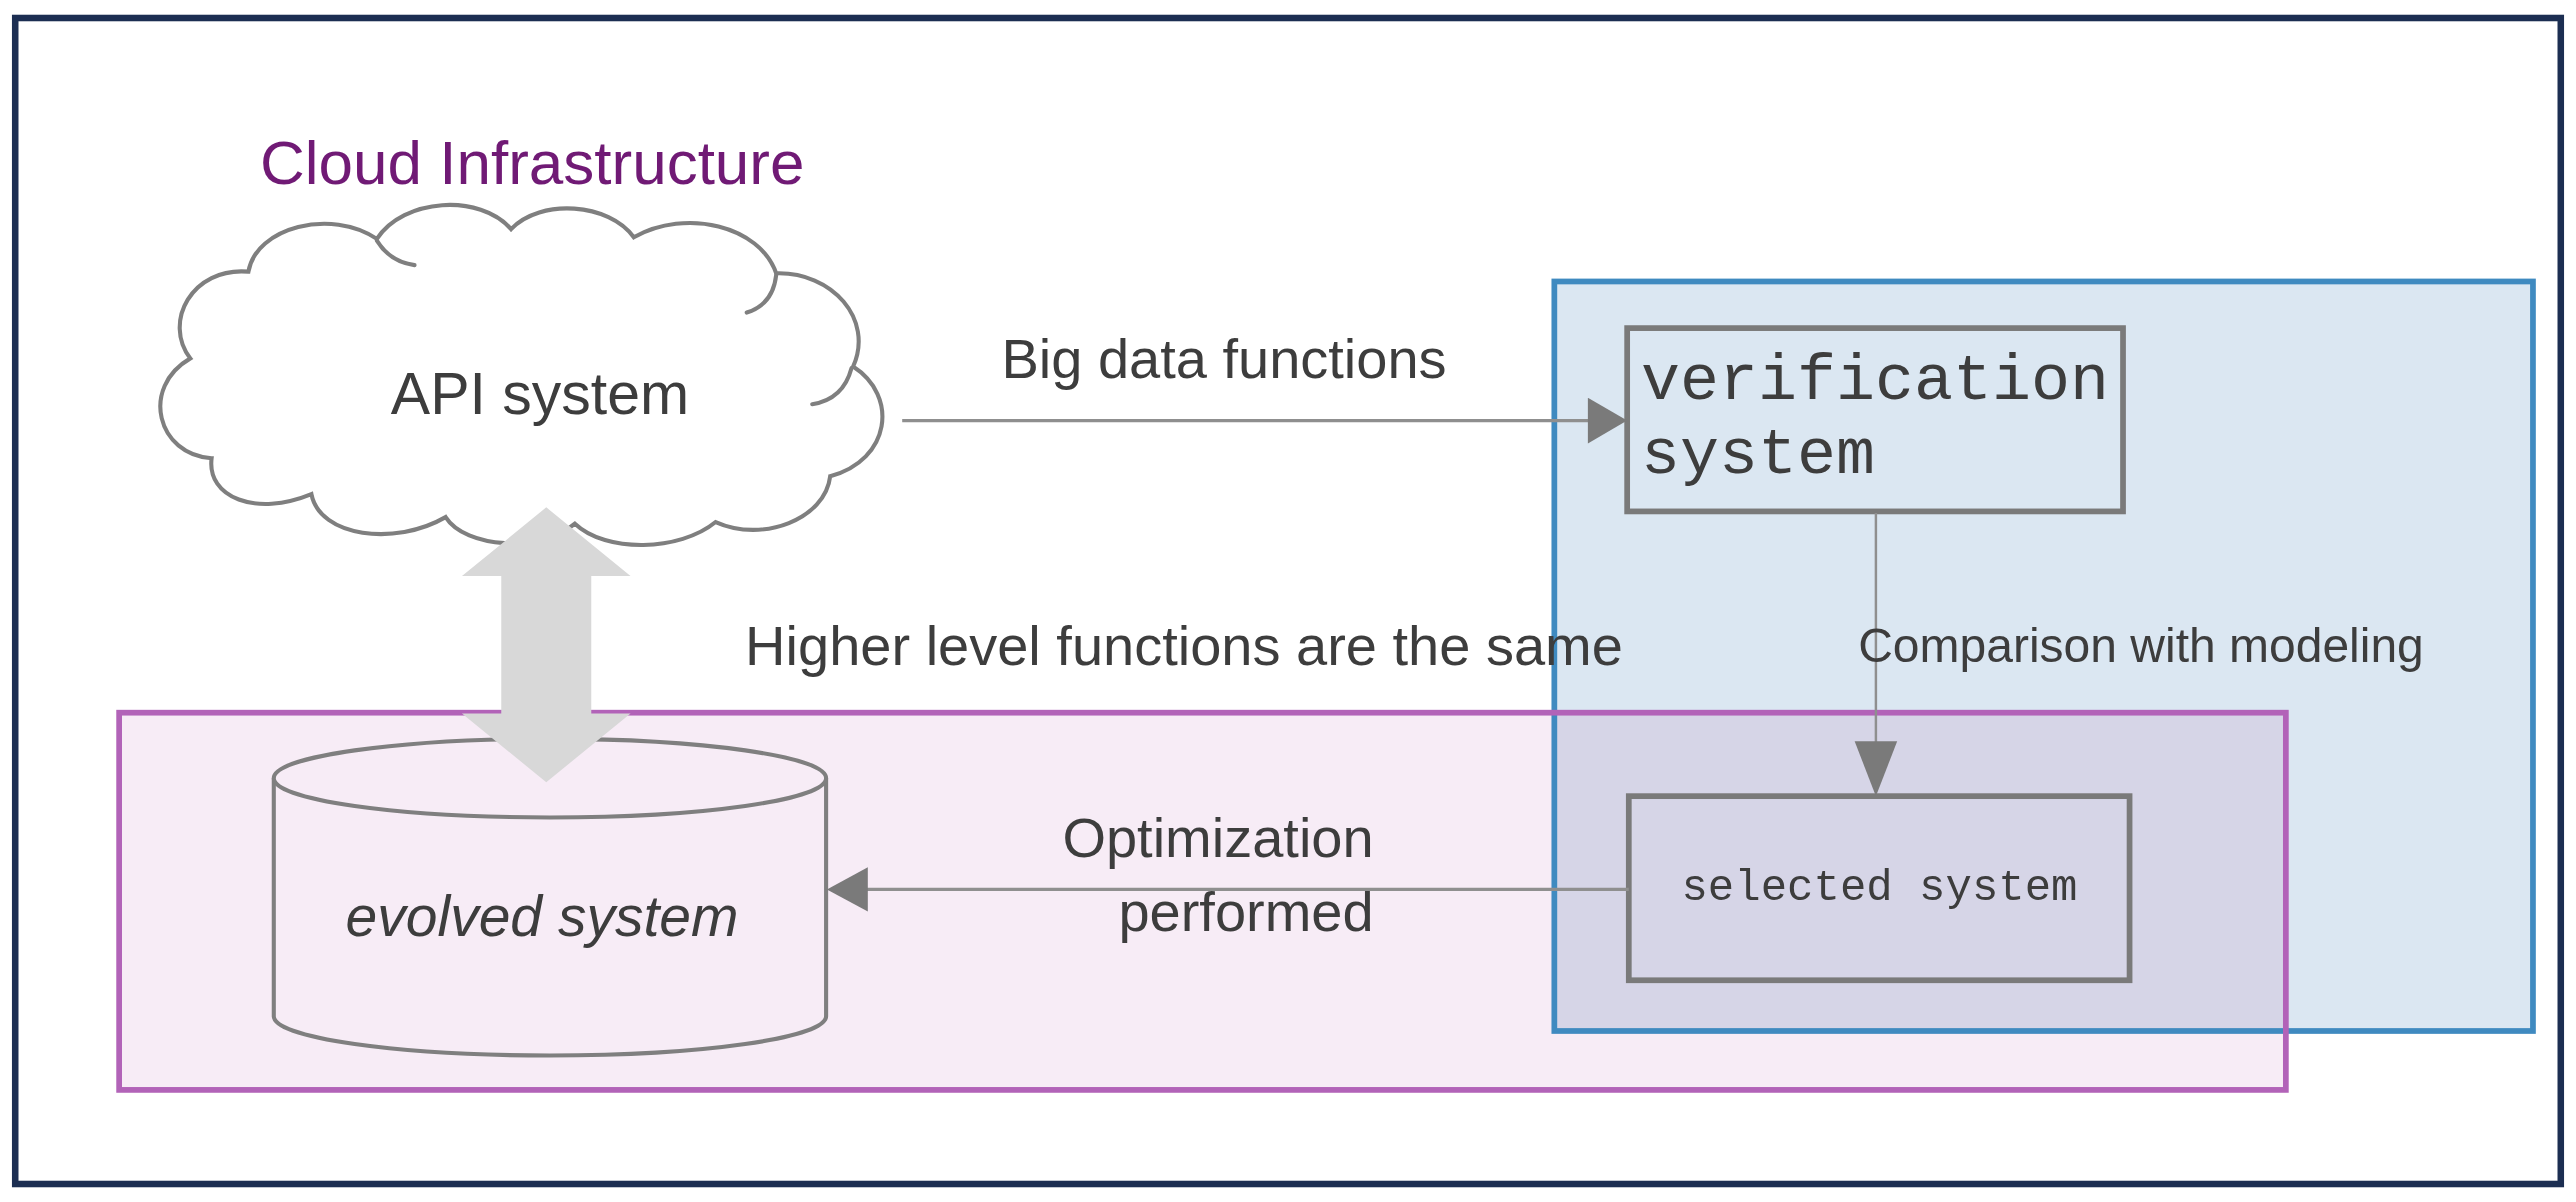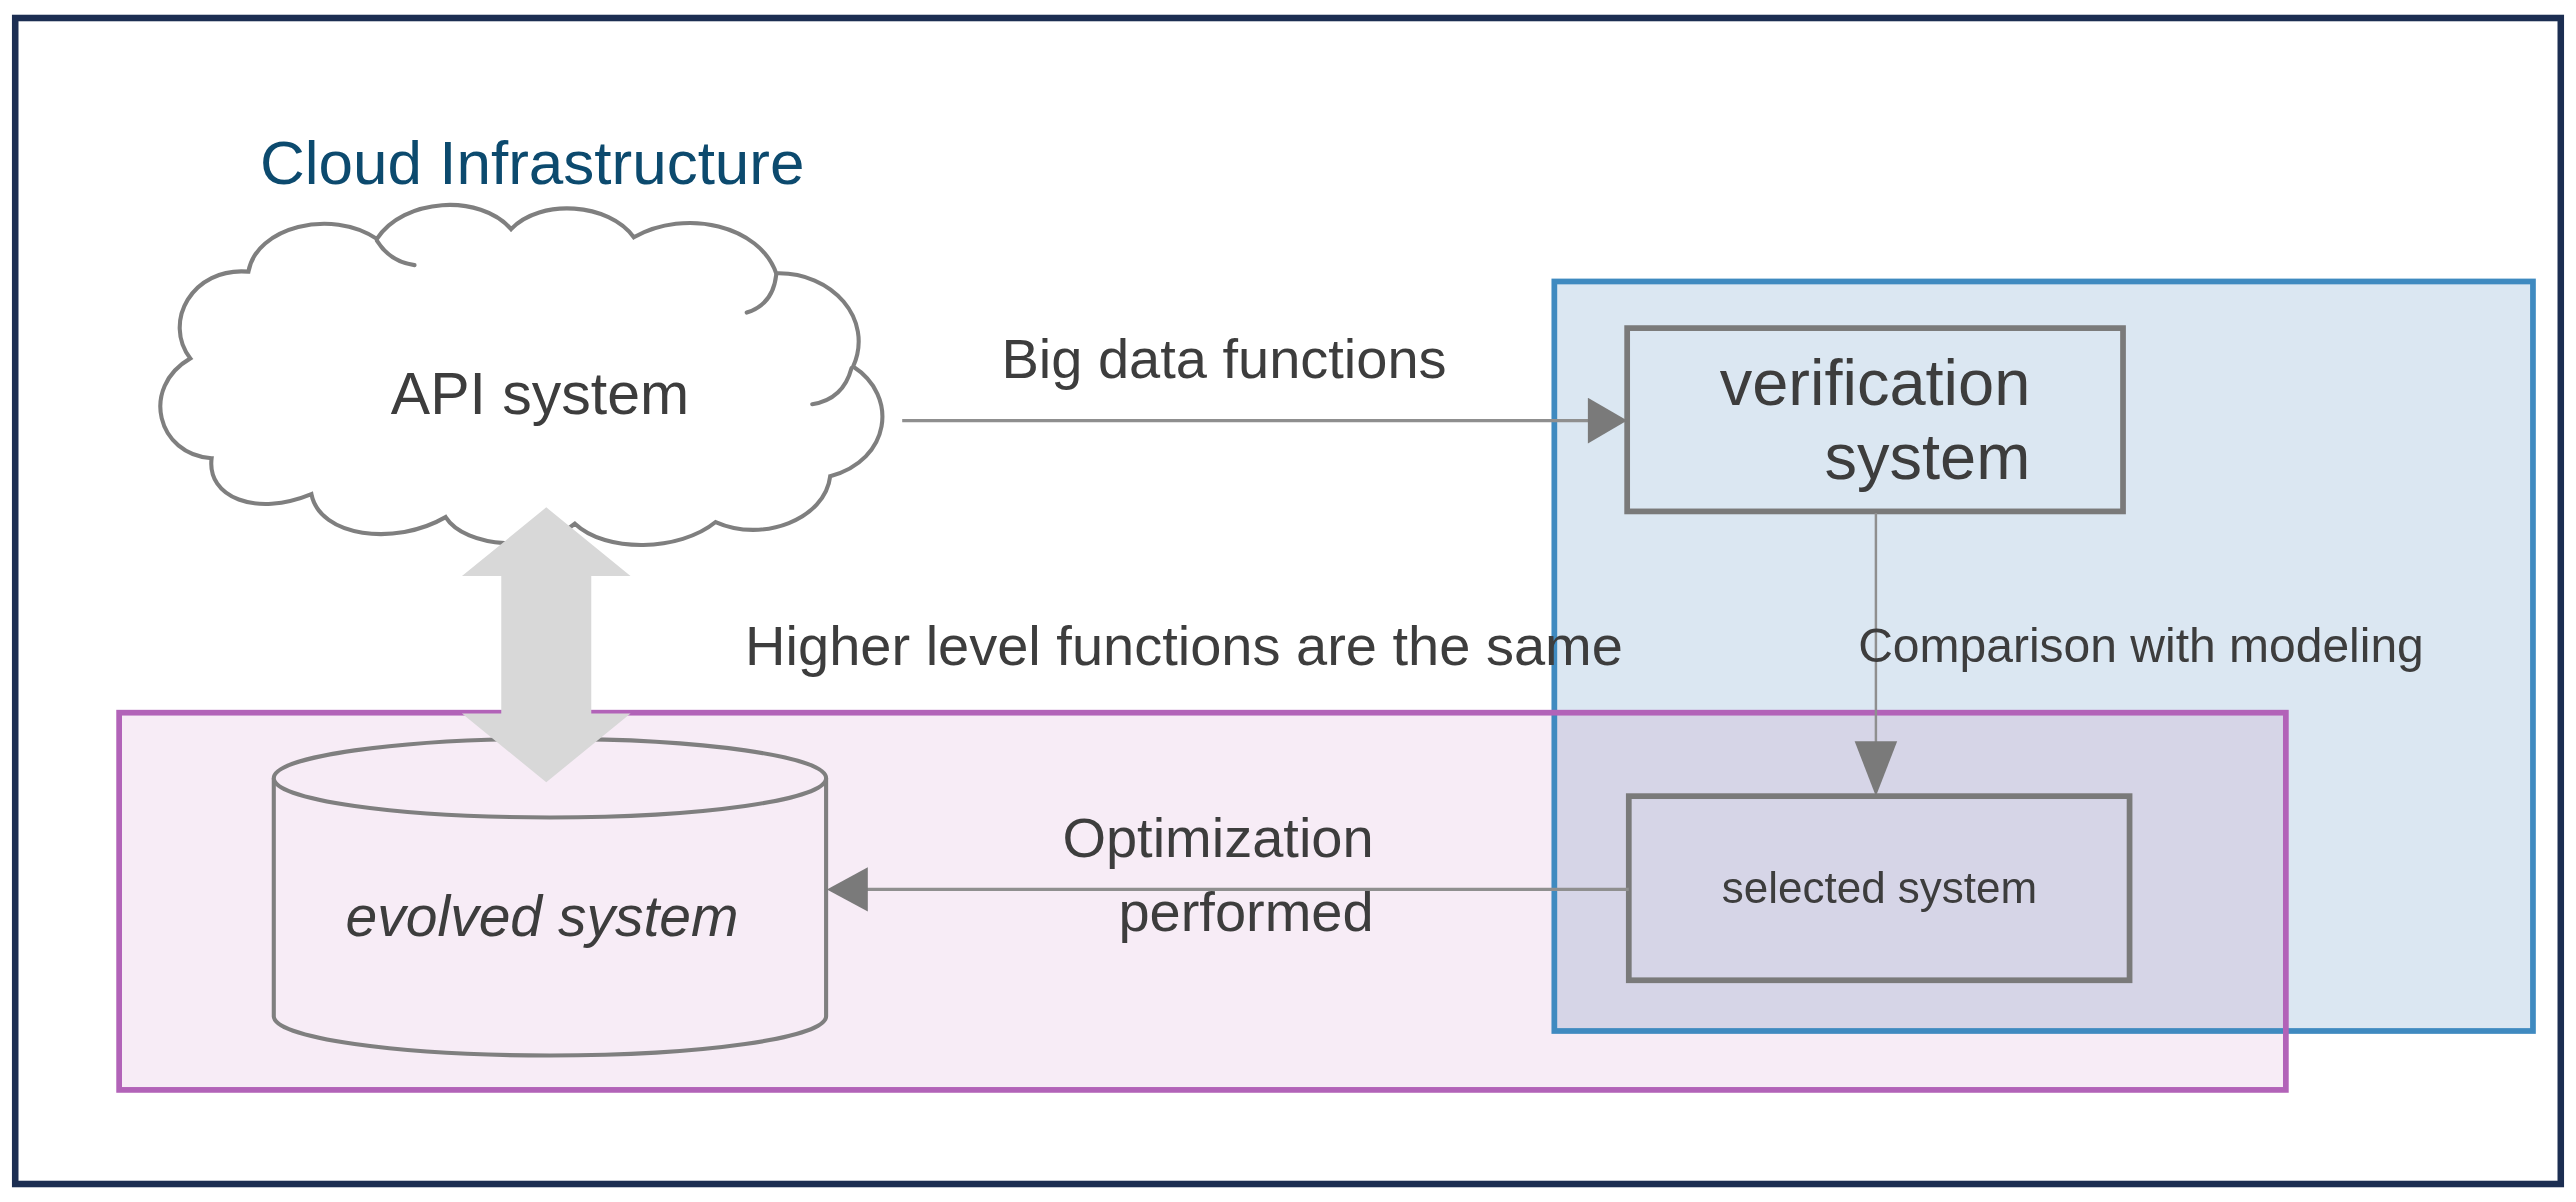--- a/index.html
+++ b/index.html
@@ -13,29 +13,30 @@
   .label{
     position:absolute;z-index:2;
     color:#3d3d3d;
     white-space:pre-line;
     text-align:center;
     transform:translate(-50%,-50%);
     line-height:1.15;
   }
   .title-label{
     position:absolute;z-index:2;
-    color:#0c4a6e;
+    color:#701a75;
     white-space:nowrap;
     line-height:1.1;
   }
   .box-label{
     position:absolute;z-index:2;
     display:flex;align-items:center;justify-content:center;
-    text-align:right;color:#3d3d3d;
+    text-align:left;color:#3d3d3d;
     white-space:pre-line;
+    font-family:Liberation Mono, monospace;
   }
 </style>
 </head>
 <body>
 
 <svg id="shapes" width="2576" height="1202" viewBox="0 0 3147 1469">
 
   <rect x="18" y="22" width="3111" height="1425" fill="none" stroke-width="8" stroke="#1c2e52"></rect>
 
   <rect x="1899" y="344" width="1196" height="916" stroke="none" fill="#dbe7f2"></rect>

